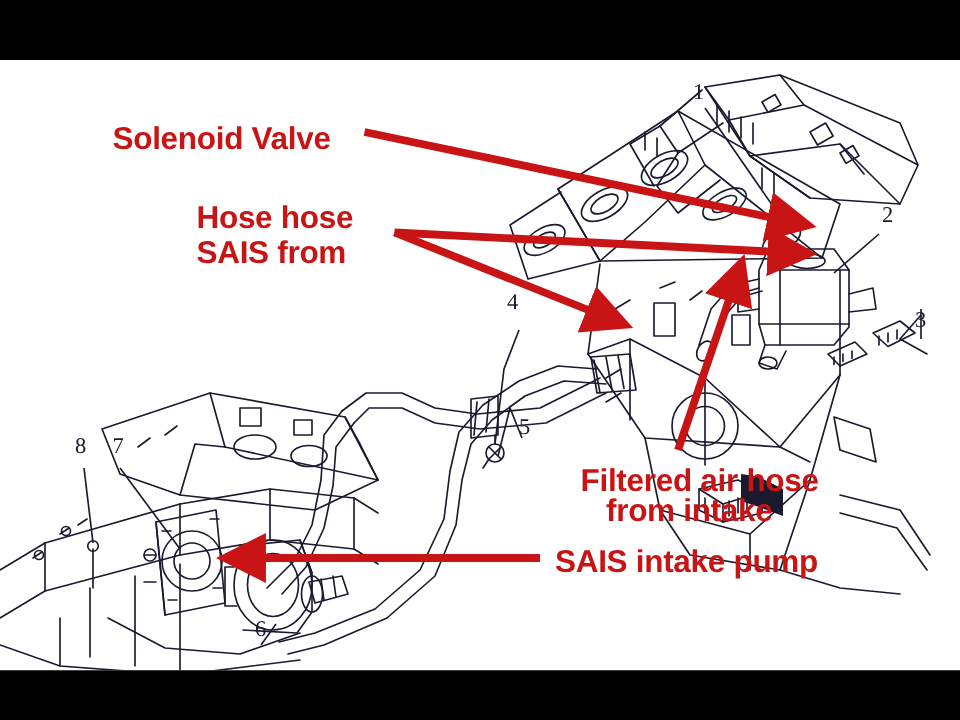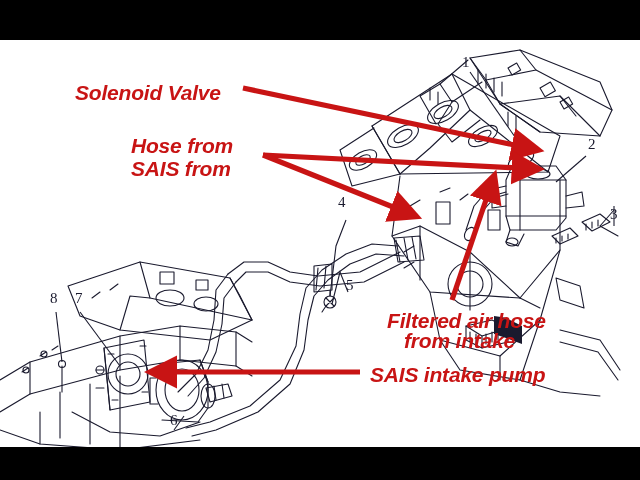--- a/index.html
+++ b/index.html
@@ -2,21 +2,21 @@
 <html><head>
 <meta charset="utf-8">
 <style>
   html,body{margin:0;padding:0;background:#000;}
   #stage{position:relative;width:640px;height:480px;background:#000;overflow:hidden;
          font-family:"Liberation Sans",sans-serif;}
   #canvasArea{position:absolute;left:0;top:40px;width:640px;height:407px;background:#fff;overflow:hidden;}
   .bar{position:absolute;left:0;width:640px;background:#000;}
   #barTop{top:0;height:40px;}
   #barBot{bottom:0;height:33px;}
-  .callout{position:absolute;color:#C81414;font-weight:bold;font-style:italic;
+  .callout{position:absolute;color:#C81414;font-weight:bold;
            font-size:21px;line-height:24px;white-space:pre;letter-spacing:-0.2px;}
   .num{position:absolute;color:#1a1a2e;font-size:15px;font-family:"Liberation Serif",serif;}
   svg{display:block;}
   .lineart{position:absolute;left:0;top:0;}
   .arrows{position:absolute;left:0;top:0;}
 </style>
 </head>
 <body>
 
 <div id="stage">
@@ -214,21 +214,21 @@
         <line x1="243" y1="48" x2="519" y2="106"></line>
         <line x1="263" y1="115" x2="519" y2="128"></line>
         <line x1="263" y1="115" x2="398" y2="169"></line>
         <line x1="452" y1="260" x2="488" y2="154"></line>
         <line x1="360" y1="332" x2="170" y2="332"></line>
       </g>
     </svg>
 
     <div>
       <span class="callout" style="left:75px;top:41px;">Solenoid Valve</span>
-      <span class="callout" style="left:131px;top:94px;">Hose from</span>
+      <span class="callout" style="left:131px;top:94px;">Hose hose</span>
       <span class="callout" style="left:131px;top:117px;">SAIS from</span>
       <span class="callout" style="left:387px;top:269px;">Filtered air hose</span>
       <span class="callout" style="left:404px;top:289px;">from intake</span>
       <span class="callout" style="left:370px;top:323px;">SAIS intake pump</span>
     </div>
 
   </div>
 
   <div class="bar" id="barTop"></div>
   <div class="bar" id="barBot"></div>

